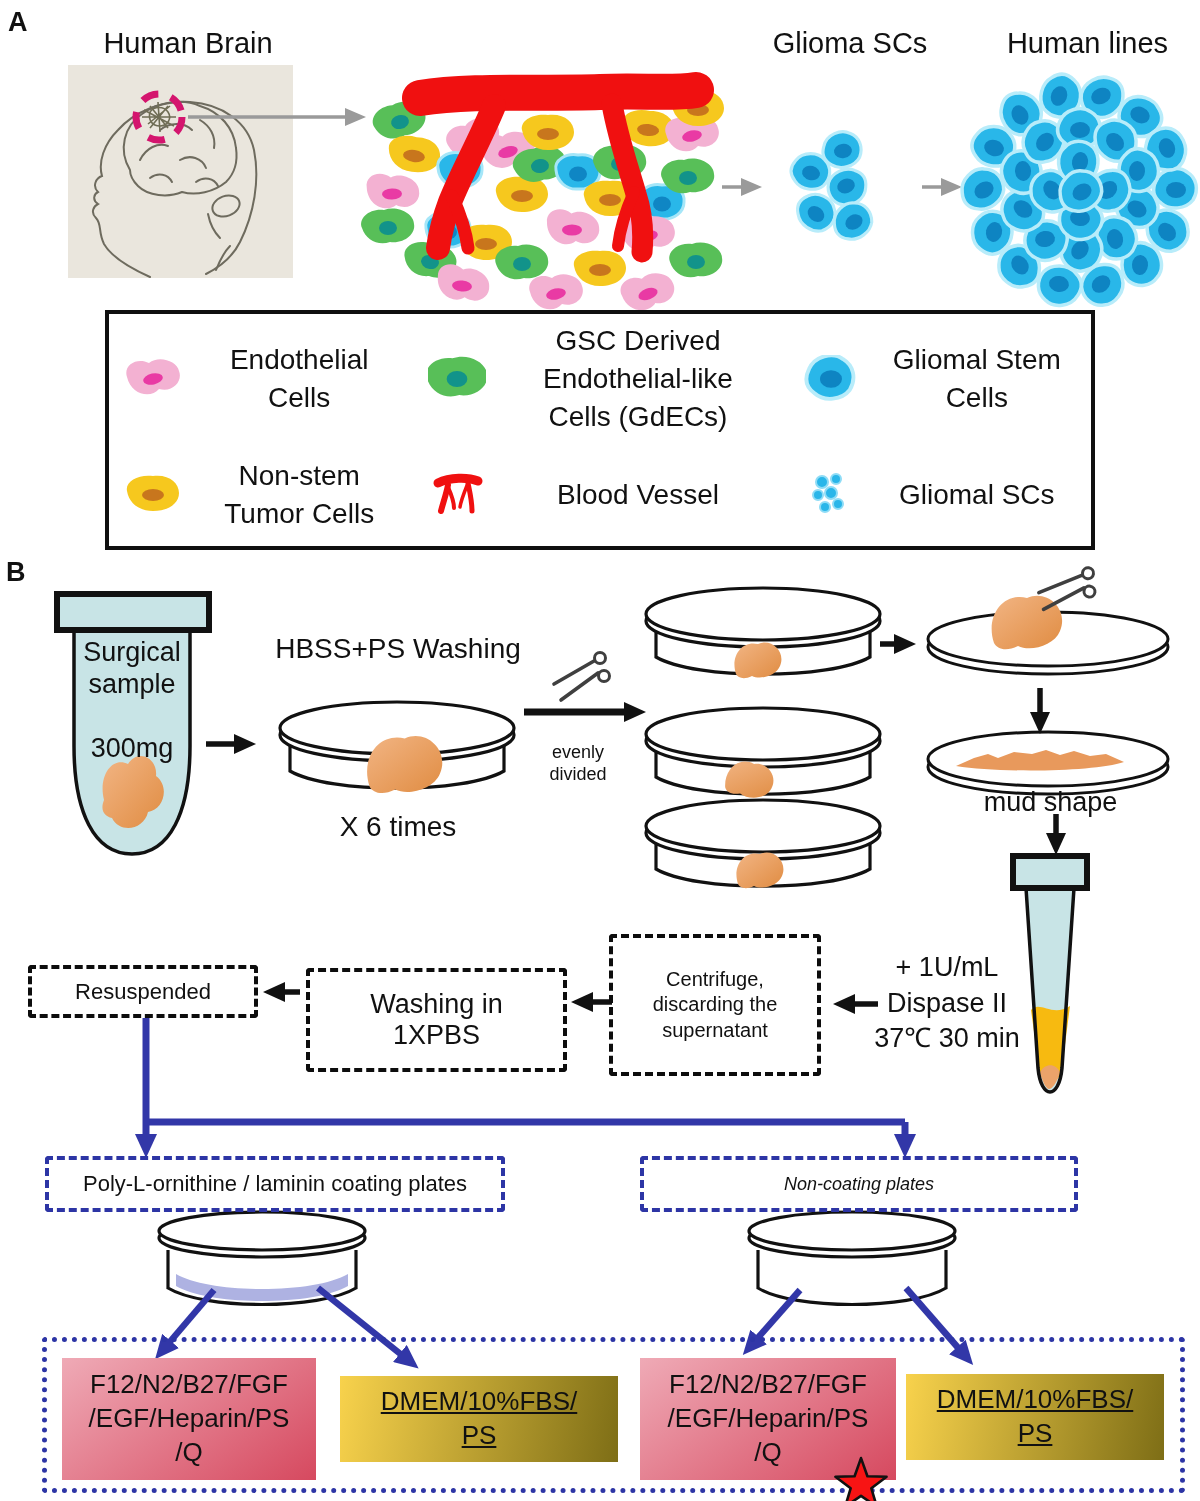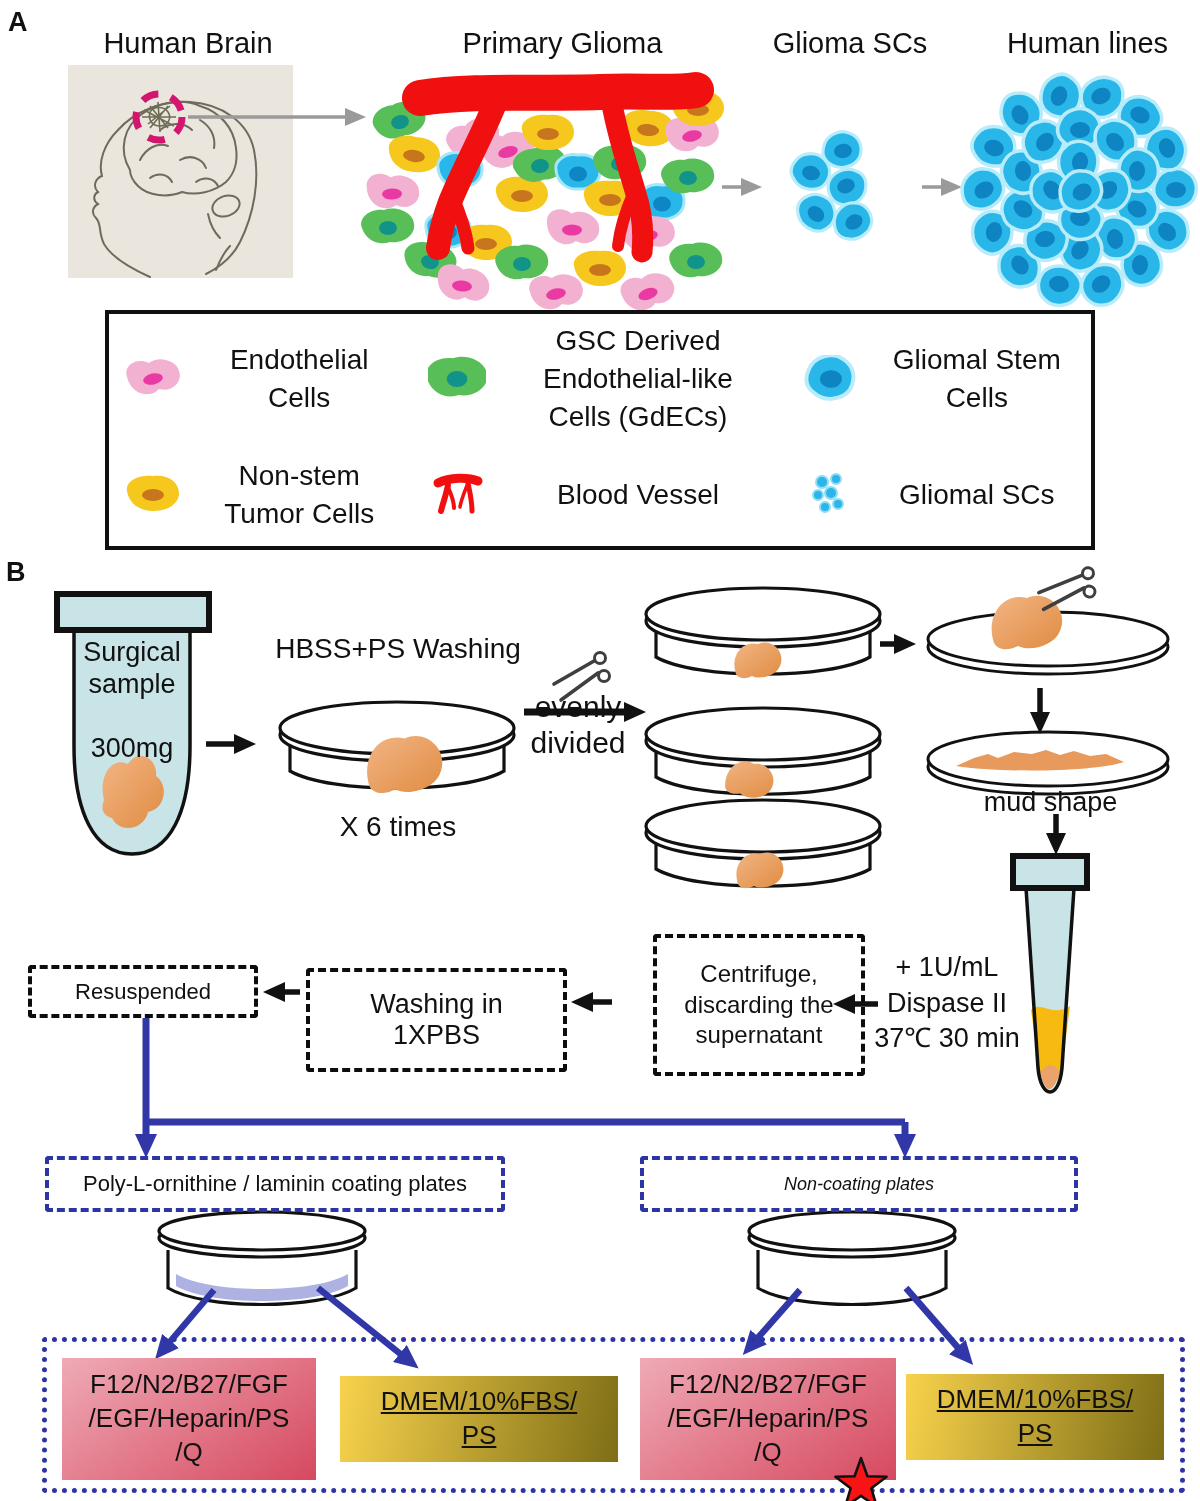--- a/index.html
+++ b/index.html
@@ -282,21 +282,20 @@
       <line x1="318" y1="1288" x2="403" y2="1356" marker-end="url(#mk-blue)"></line>
       <line x1="800" y1="1290" x2="756" y2="1340" marker-end="url(#mk-blue)"></line>
       <line x1="906" y1="1288" x2="960" y2="1350" marker-end="url(#mk-blue)"></line>
     </g>
   </svg>
 
   <div class="t panel-label" style="left:8px;top:6px;">A</div>
   <div class="t panel-label" style="left:6px;top:556px;">B</div>
 
   <div class="t stage-title" style="left:68px;top:26px;width:240px;">Human Brain</div>
-  <div class="t stage-title" style="left:440px;top:26px;width:245px;">Primary Glioma</div>
   <div class="t stage-title" style="left:755px;top:26px;width:190px;">Glioma SCs</div>
   <div class="t stage-title" style="left:995px;top:26px;width:185px;">Human lines</div>
 
   <div class="legend">
     <div class="legend-cell">
       <span class="legend-icon">
         <svg width="58" height="48" viewBox="-29 -24 58 48">
             <use href="#cp"></use>
           </svg>
       </span>
@@ -360,28 +359,28 @@
       </span>
       <span class="legend-label">Gliomal SCs</span>
     </div>
   </div>
 
   <div class="t" style="left:70px;top:636px;width:124px;font-size:27px;">Surgical
 sample</div>
   <div class="t" style="left:70px;top:732px;width:124px;font-size:27px;">300mg</div>
   <div class="t" style="left:248px;top:632px;width:300px;font-size:28px;">HBSS+PS Washing</div>
   <div class="t" style="left:318px;top:810px;width:160px;font-size:28px;">X 6 times</div>
-  <div class="t" style="left:508px;top:689px;width:140px;font-size:30px;">evenly
+  <div class="t" style="left:508px;top:742px;width:140px;font-size:18px;">evenly
 divided</div>
   <div class="t" style="left:968px;top:786px;width:165px;font-size:27px;">mud shape</div>
   <div class="t" style="left:852px;top:950px;width:190px;font-size:27px;line-height:1.32;">+ 1U/mL
 Dispase II
 37℃ 30 min</div>
 
-  <div class="dash-box dash-black" style="left:653px;top:934px;width:212px;height:142px;font-size:24px;line-height:1.28;">Centrifuge,
+  <div class="dash-box dash-black" style="left:609px;top:934px;width:212px;height:142px;font-size:20px;line-height:1.28;">Centrifuge,
 discarding the
 supernatant</div>
   <div class="dash-box dash-black" style="left:306px;top:968px;width:261px;height:104px;font-size:27px;">Washing in
 1XPBS</div>
   <div class="dash-box dash-black" style="left:28px;top:965px;width:230px;height:53px;font-size:22px;">Resuspended</div>
   <div class="dash-box dash-blue" style="left:45px;top:1156px;width:460px;height:56px;font-size:22px;">Poly-L-ornithine / laminin coating plates</div>
   <div class="dash-box dash-blue" style="left:640px;top:1156px;width:438px;height:56px;font-size:18px;font-style:italic;">Non-coating plates</div>
   <div class="dash-box dot-blue" style="left:42px;top:1337px;width:1143px;height:156px;"></div>
 
   <div class="media-box media-pink" style="left:62px;top:1358px;width:254px;height:122px;">F12/N2/B27/FGF

